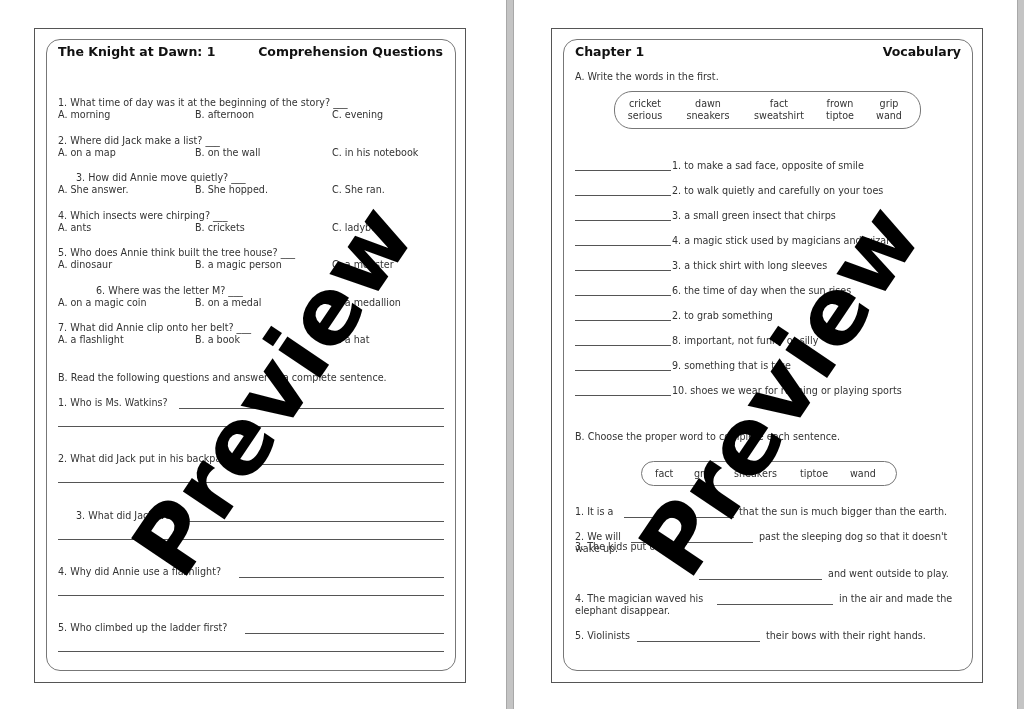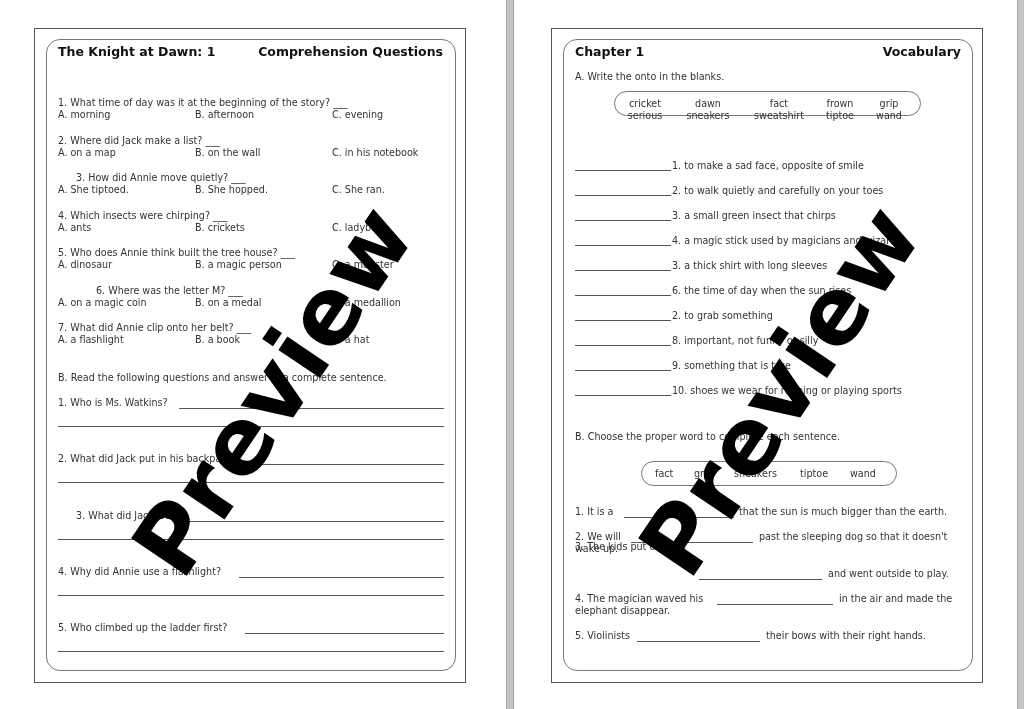--- a/index.html
+++ b/index.html
@@ -52,21 +52,21 @@
       <div class="abs txt" style="left:11px; top:69px;">A. morning</div>
       <div class="abs txt" style="left:148px; top:69px;">B. afternoon</div>
       <div class="abs txt" style="left:285px; top:69px;">C. evening</div>
 
       <div class="abs txt" style="left:11px; top:95px;">2. Where did Jack make a list? ___</div>
       <div class="abs txt" style="left:11px; top:107px;">A. on a map</div>
       <div class="abs txt" style="left:148px; top:107px;">B. on the wall</div>
       <div class="abs txt" style="left:285px; top:107px;">C. in his notebook</div>
 
       <div class="abs txt" style="left:11px; top:132px;margin-left:18px;">3. How did Annie move quietly? ___</div>
-      <div class="abs txt" style="left:11px; top:144px;">A. She tiptoed.</div>
+      <div class="abs txt" style="left:11px; top:144px;">A. She answer.</div>
       <div class="abs txt" style="left:148px; top:144px;">B. She hopped.</div>
       <div class="abs txt" style="left:285px; top:144px;">C. She ran.</div>
 
       <div class="abs txt" style="left:11px; top:170px;">4. Which insects were chirping? ___</div>
       <div class="abs txt" style="left:11px; top:182px;">A. ants</div>
       <div class="abs txt" style="left:148px; top:182px;">B. crickets</div>
       <div class="abs txt" style="left:285px; top:182px;">C. ladybugs</div>
 
       <div class="abs txt" style="left:11px; top:207px;">5. Who does Annie think built the tree house? ___</div>
       <div class="abs txt" style="left:11px; top:219px;">A. dinosaur</div>
@@ -109,23 +109,23 @@
     </div>
   </div>
   <div class="watermark" style="left:28px; top:308px;">Preview</div>
 </div>
 
 <div class="page" style="left:551px;">
   <div class="panel">
     <div class="abs title" style="left:11px; top:4px;">Chapter 1</div>
     <div class="abs title" style="right:11px; top:4px;">Vocabulary</div>
 
-    <div class="abs txt" style="left:11px; top:31px;">A. Write the onto in the blanks.</div>
-
-    <div class="wordbox" style="left:50px; top:51px; width:307px; height:25px;">
+    <div class="abs txt" style="left:11px; top:31px;">A. Write the words in the first.</div>
+
+    <div class="wordbox" style="left:50px; top:51px; width:307px; height:38px;">
       <div class="wb-col" style="left:10px; top:6px; width:40px;">
         <div>cricket</div>
         <div>serious</div>
       </div>
       <div class="wb-col" style="left:68px; top:6px; width:50px;">
         <div>dawn</div>
         <div>sneakers</div>
       </div>
       <div class="wb-col" style="left:135px; top:6px; width:58px;">
         <div>fact</div>

